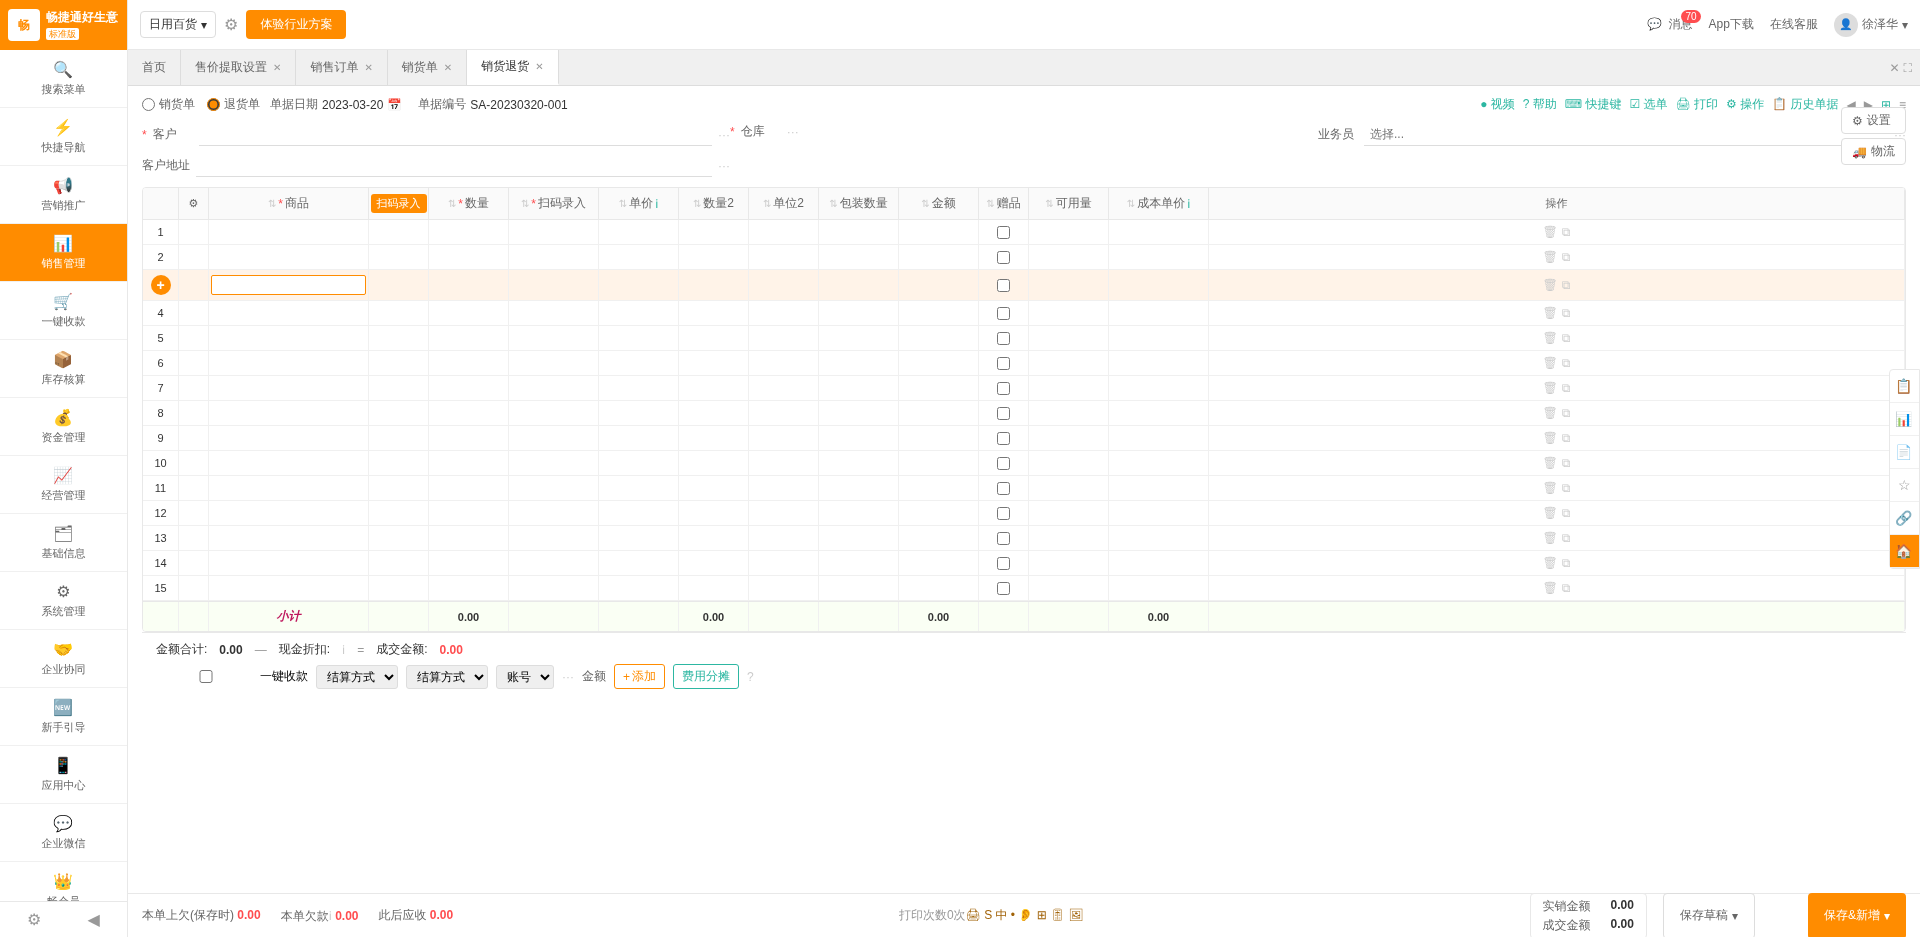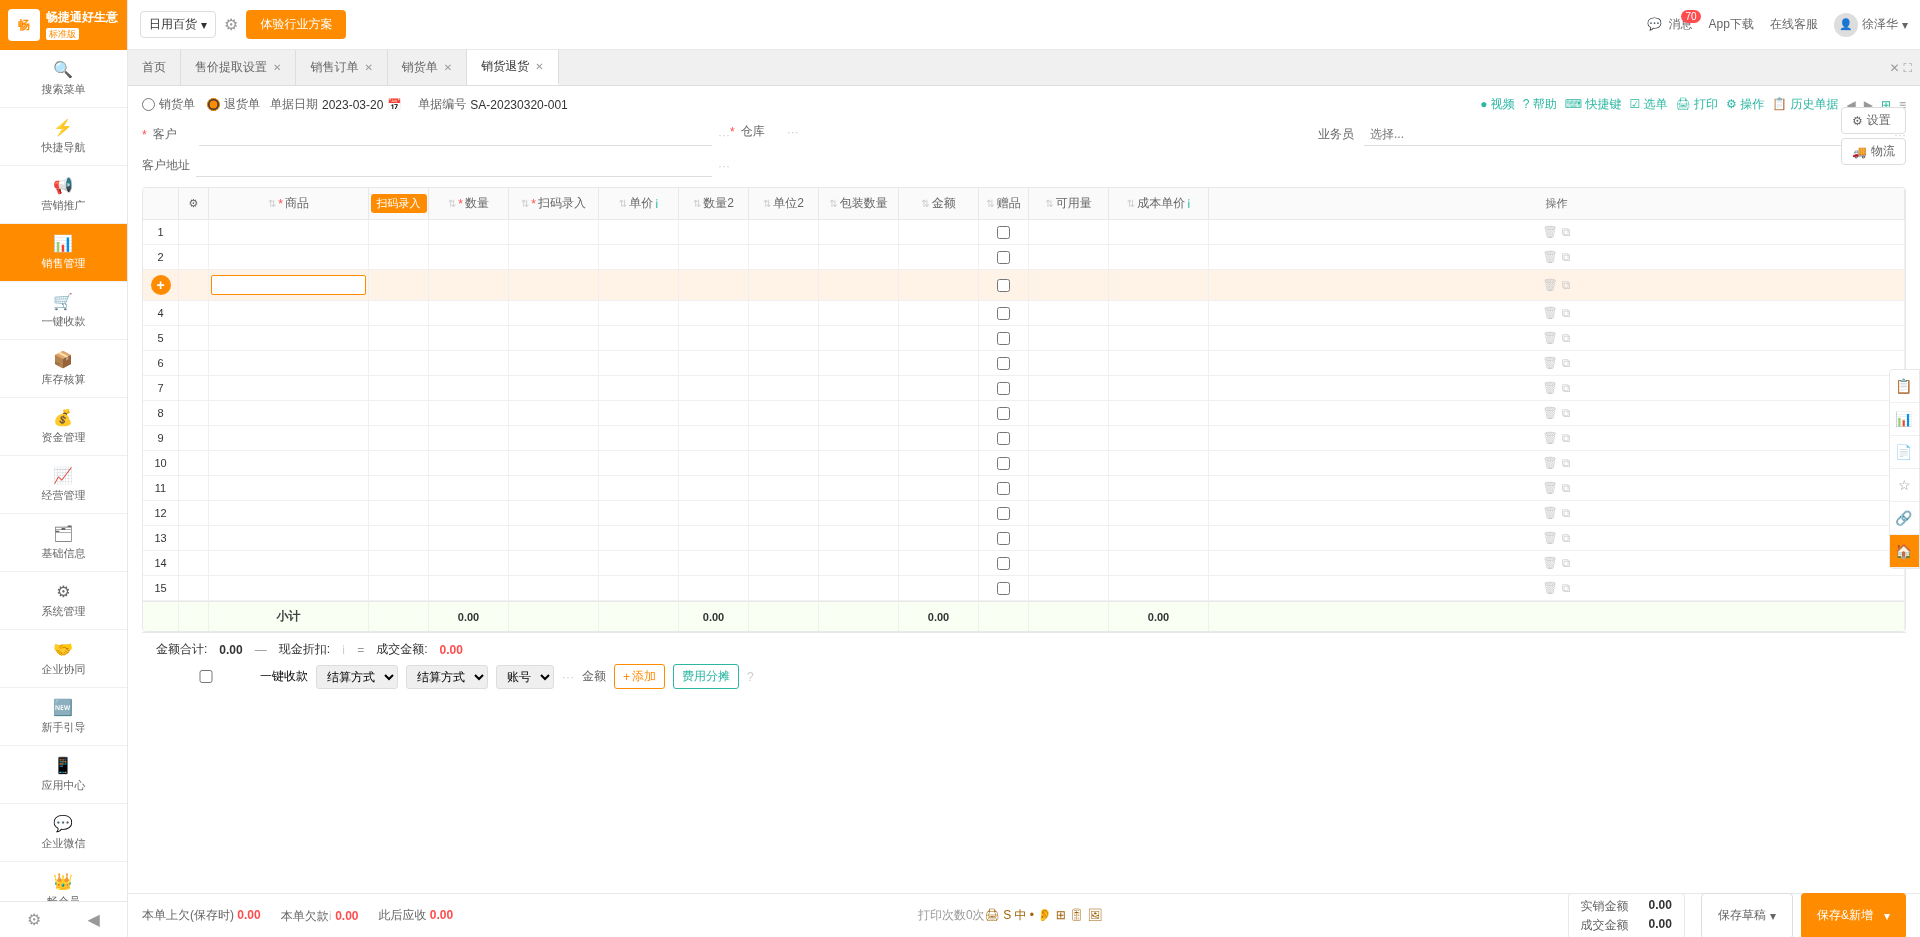--- a/index.html
+++ b/index.html
@@ -106,21 +106,21 @@
     .add-btn { background: #fff; border: 1px solid #ff8c00; color: #ff8c00; border-radius: 3px; padding: 3px 8px; cursor: pointer; display: flex; align-items: center; gap: 2px; }
     .split-btn { background: #fff; border: 1px solid #2db7a2; color: #2db7a2; border-radius: 3px; padding: 3px 8px; cursor: pointer; }
     .question-icon { color: #ccc; cursor: pointer; }
 
     
     .footer { height: 44px; background: #fff; border-top: 1px solid #e8e8e8; display: flex; align-items: center; padding: 0 14px; gap: 20px; justify-content: space-between; }
     .footer-left { display: flex; gap: 20px; align-items: center; font-size: 12px; color: #666; }
     .footer-center { display: flex; align-items: center; }
     .footer-right { display: flex; gap: 8px; justify-content: space-between; }
     .btn-save-draft { background: #fff; border: 1px solid #ddd; border-radius: 4px; padding: 6px 16px; cursor: pointer; display: flex; align-items: center; gap: 4px; color: #666; }
-    .btn-save-new { background: #ff8c00; border: none; border-radius: 4px; padding: 6px 16px; cursor: pointer; color: #fff; display: flex; align-items: center; gap: 11px; }
+    .btn-save-new { background: #ff8c00; border: none; border-radius: 4px; padding: 6px 16px; cursor: pointer; color: #fff; display: flex; align-items: center; gap: 4px; margin-left: 45px; }
 
     
     .side-icons { position: fixed; right: 0; top: 50%; transform: translateY(-50%); display: flex; flex-direction: column; background: #fff; border: 1px solid #e8e8e8; border-radius: 4px 0 0 4px; }
     .side-icon-item { padding: 8px 6px; cursor: pointer; color: #999; text-align: center; font-size: 14px; border-bottom: 1px solid #f0f0f0; }
     .side-icon-item.active { background: #ff8c00; color: #fff; }
     .green-text { color: #2db7a2; }
 
     .add-row-btn { width: 20px; height: 20px; background: #ff8c00; border-radius: 50%; color: #fff; display: flex; align-items: center; justify-content: center; cursor: pointer; font-size: 14px; font-weight: bold; }
   </style>
 </head>
@@ -733,21 +733,21 @@
               <div class="td col-ops">
                 <span style="color:#ccc;cursor:pointer;margin-right:4px;">🗑</span>
                 <span style="color:#ccc;cursor:pointer;">⧉</span>
               </div>
             </div>
 
       <div class="summary-row">
         <div class="td col-seq"></div>
         <div class="td col-gear"></div>
         <div class="td col-product">
-          <span style="color:#404040;">小计</span>
+          <span style="color:#be185d;font-style:italic;">小计</span>
         </div>
         <div class="td col-scan"></div>
         <div class="td col-qty">0.00</div>
         <div class="td col-unit"></div>
         <div class="td col-price"></div>
         <div class="td col-qty2">0.00</div>
         <div class="td col-unit2"></div>
         <div class="td col-pkg"></div>
         <div class="td col-amount">0.00</div>
         <div class="td col-gift"></div>

